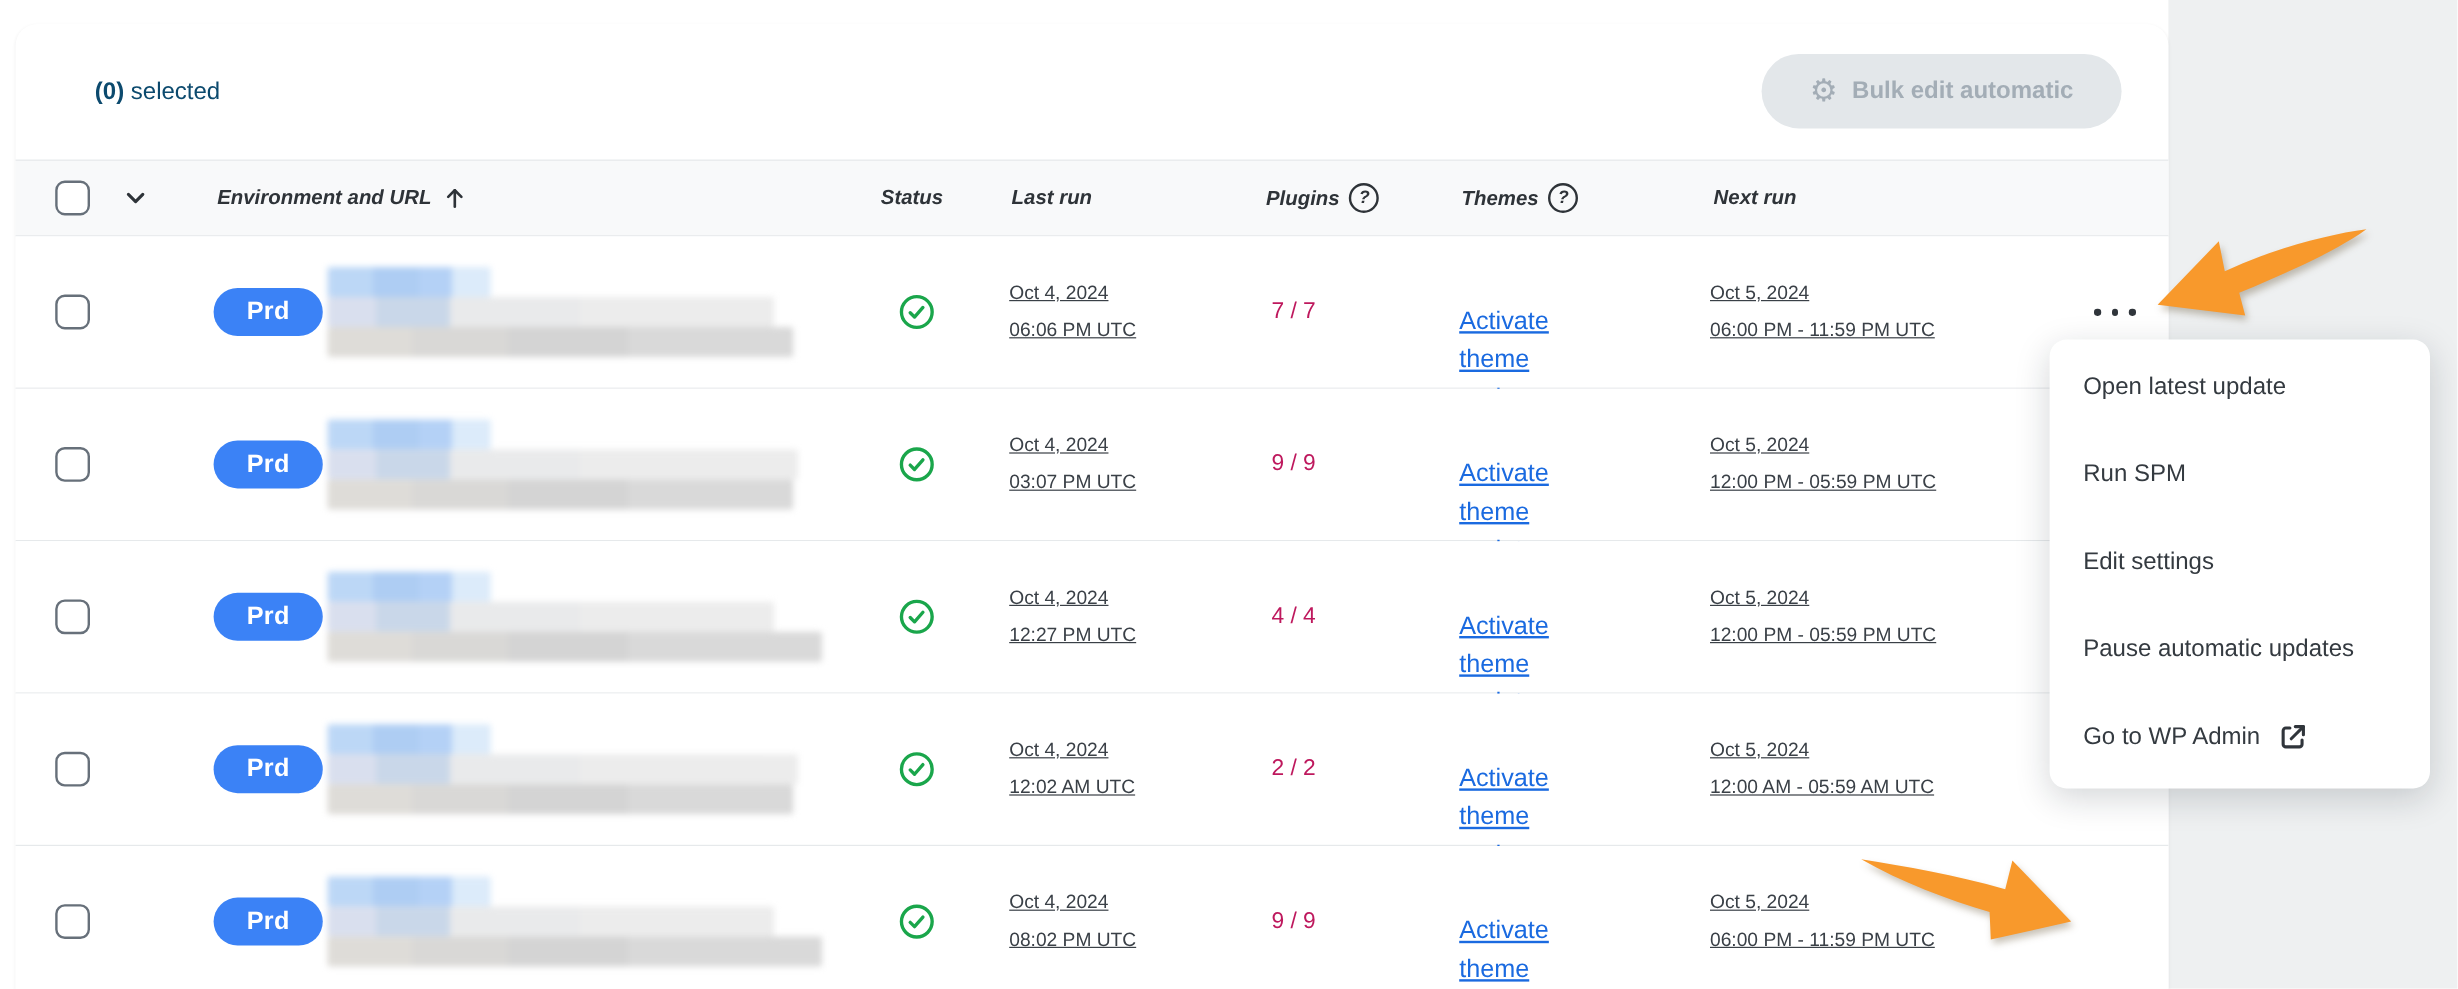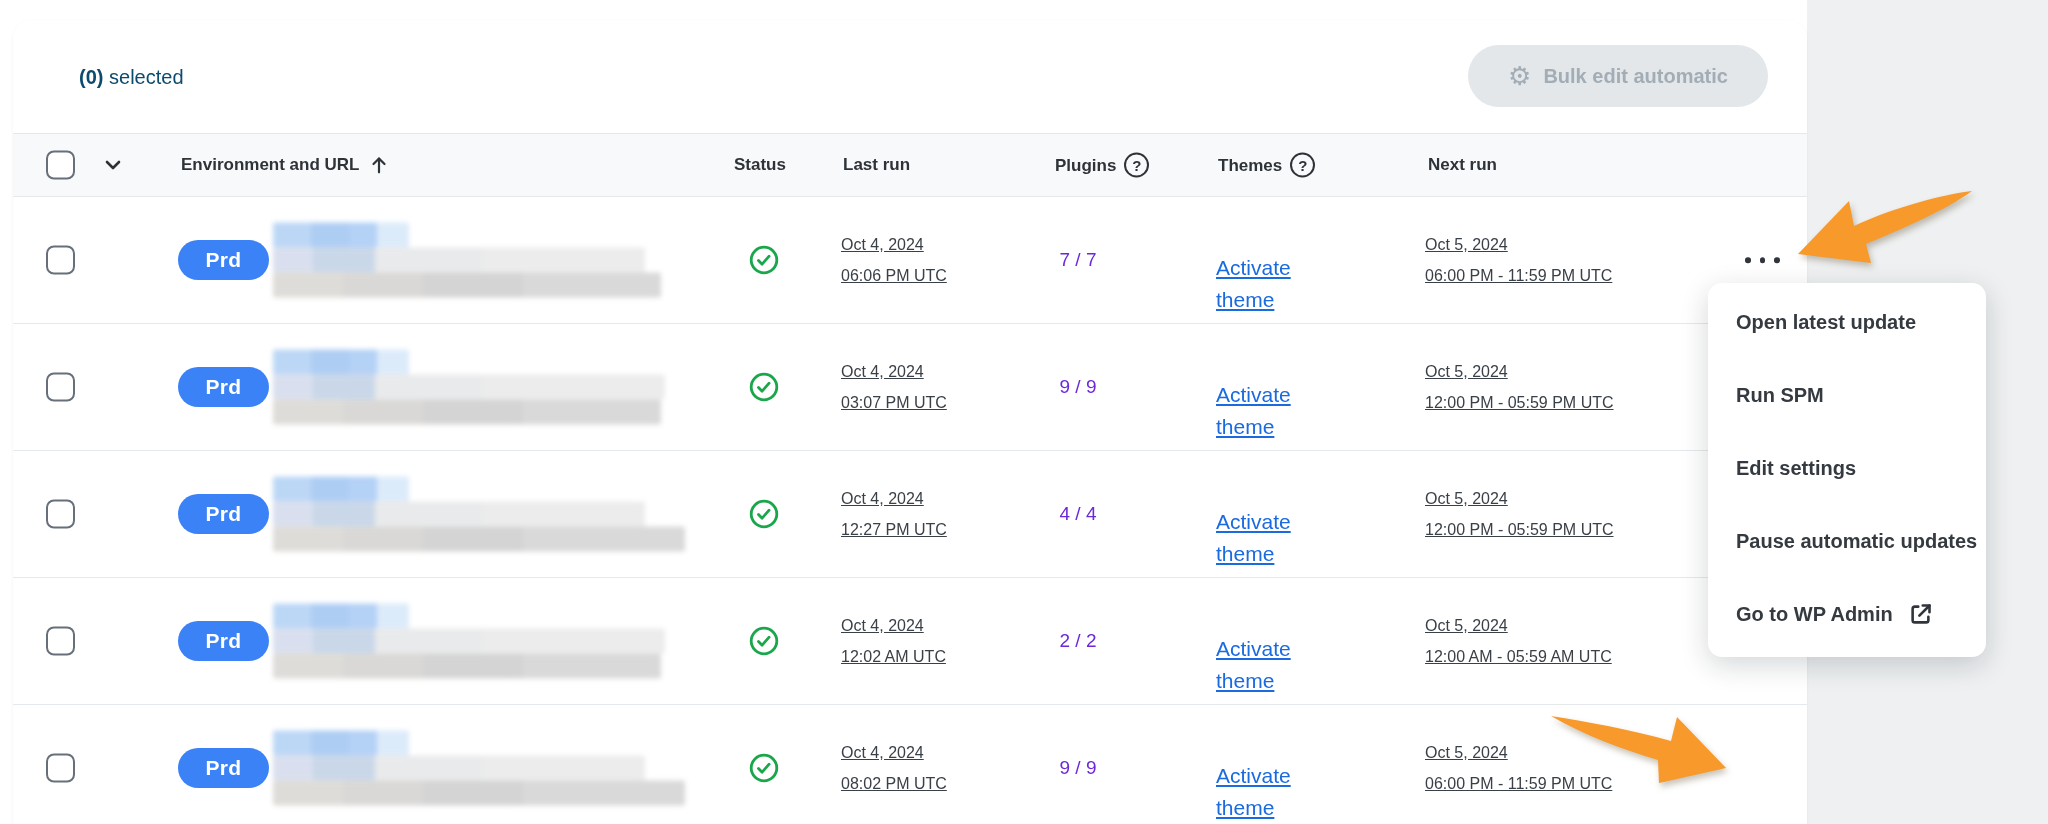--- a/index.html
+++ b/index.html
@@ -20,21 +20,21 @@
     font-size:20px; color:#0c4a6e;margin-left:31px; }
   .selected-wrap b { font-weight:700; }
   .bulk-btn { position:absolute; left:1455px; top:25px; width:300px; height:62px;
     border:none; border-radius:31px; background:#e3e7ea; color:#a3adb6;
     font-size:20px; font-weight:600; display:flex; align-items:center; justify-content:center;
     gap:12px; font-family:inherit; cursor:default; }
   .gear { font-family:"DejaVu Sans",sans-serif; font-size:26px; line-height:1; color:#a3adb6; }
 
   
   .thead { position:absolute; left:0; top:113px; width:1794px; height:64px; background:#f8f9fa;
-    border-top:1px solid #e6e9eb; border-bottom:1px solid #e6e9eb; font-size:17px; font-weight:700; color:#2e3338; }
+    border-top:1px solid #e6e9eb; border-bottom:1px solid #e6e9eb; font-size:17px; font-weight:700; color:#2e3338;font-style:italic; }
   .thead .cell { position:absolute; top:50%; transform:translateY(-50%); display:flex; align-items:center; gap:8px; white-space:nowrap; }
 
   .checkbox { width:29px; height:29px; border:2px solid #67707a; border-radius:8px; background:#fff; }
 
   .help { width:25px; height:25px; border:2.2px solid #2e3338; border-radius:50%;
     display:inline-flex; align-items:center; justify-content:center;
     font-size:15px; font-weight:700; color:#2e3338; }
 
   
   .tbody { position:absolute; left:0; top:177px; width:1794px; }
@@ -53,30 +53,30 @@
     background:linear-gradient(90deg,#d9dfee 0 40px,#c9d7e9 0 102px,#e9eaeb 0 210px,#ececec 0 372px); }
   .bar.low { width:388px; height:25px;
     background:linear-gradient(90deg,#dedcd8 0 70px,#d9d8d6 0 150px,#d4d4d4 0 250px,#d9d9d9 0 388px); }
   .row:nth-child(2) .bar.mid,.row:nth-child(4) .bar.mid { width:392px; }
   .row:nth-child(3) .bar.low,.row:nth-child(5) .bar.low { width:412px; }
 
   .status-cell { left:735px; }
   .date-cell { font-size:16px; line-height:31px; color:#3a4047; white-space:nowrap; }
   .date-cell .u { text-decoration:underline; }
   .lastrun { left:828px; }
-  .plugins { left:1015px; width:100px; text-align:center; font-size:19px; color:#6d28d9; }
+  .plugins { left:1015px; width:100px; text-align:center; font-size:19px; color:#be185d; }
   .themes { left:1203px; width:102px; font-size:21px; line-height:32px;margin-top:40px; }
   .themes a { color:#1a6ae0; text-decoration:underline; }
   .nextrun { left:1412px; }
   .kebab { left:1732px; display:flex; gap:9px; cursor:pointer; }
   .kebab i { width:5.5px; height:5.5px; border-radius:50%; background:#30353b; }
 
   
-  .menu { position:absolute; left:1708px; top:283px; width:278px; background:#ffffff;
-    border-radius:14px; box-shadow:0 8px 28px rgba(18,28,38,.18); padding:3px 0 6px 0; z-index:20;font-weight:bold; }
+  .menu { position:absolute; left:1708px; top:283px; width:317px; background:#ffffff;
+    border-radius:14px; box-shadow:0 8px 28px rgba(18,28,38,.18); padding:3px 0 6px 0; z-index:20; }
   .menu-item { height:73px; display:flex; align-items:center; gap:14px; padding:0 28px;
     font-size:20px; color:#343a40; cursor:pointer; white-space:nowrap; }
 
   
   .arrows { position:absolute; left:0; top:0; width:2048px; height:824px; z-index:30; pointer-events:none; }
 
   svg.icon { display:block; }
 </style>
 </head>
 <body>

